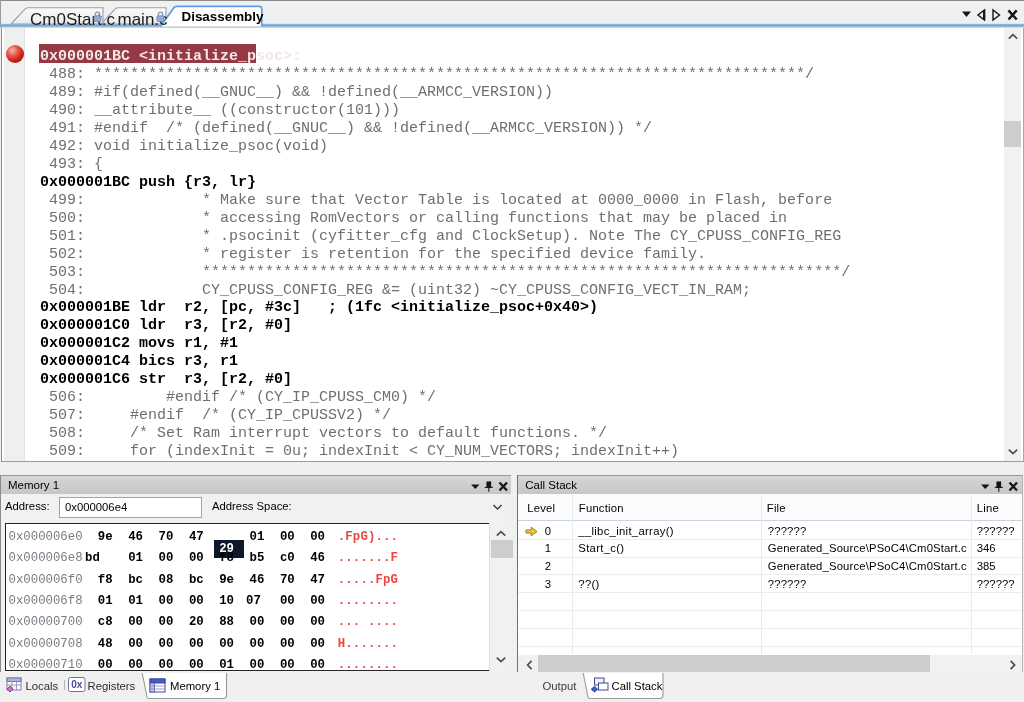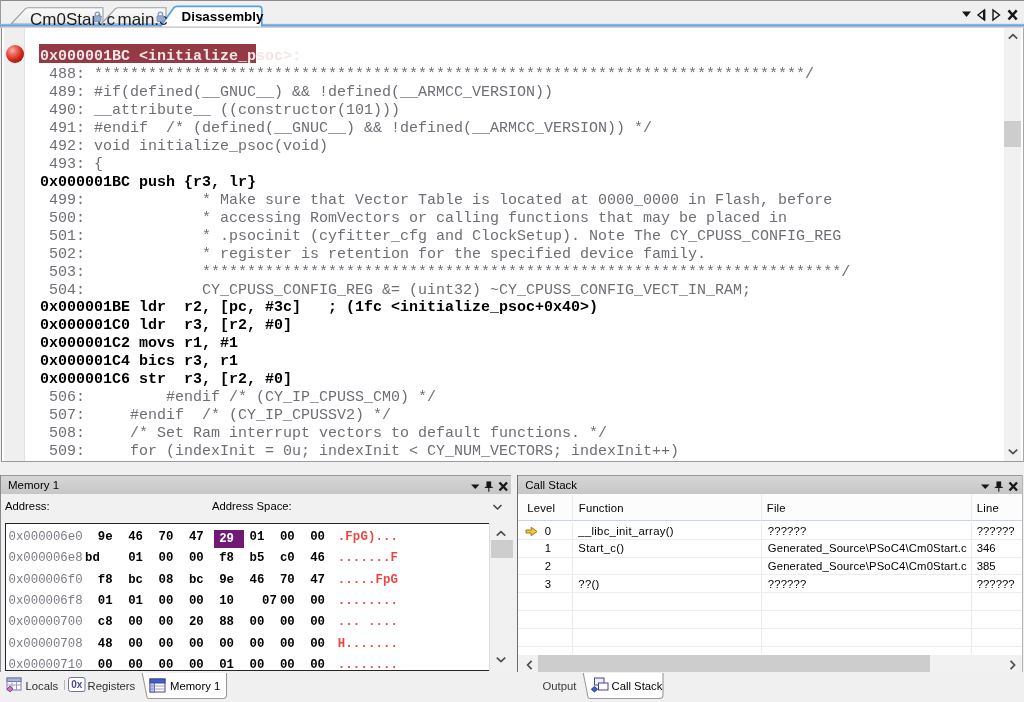--- a/index.html
+++ b/index.html
@@ -28,21 +28,21 @@
 .titlebar { position:absolute; left:0; top:0; width:100%; height:19.5px; background:linear-gradient(#d6d6d6,#c6c6c6); border-top:1.2px solid #989898; }
 .titletext { position:absolute; left:7px; top:4px; font-size:11.5px; color:#000; }
 
 
 #mem { left:0px; top:474.5px; width:511px; height:197px; background:#f1f1f1; border-left:1.2px solid #8a8a8a;}
 #memgrid { left:4px; top:48px; width:484px; height:148.7px; background:#fff; border:1.5px solid #252525; border-right:none; }
 #memsb { left:488px; top:48px; width:22.5px; height:148.7px; background:#f1f1f1; border-left:1px solid #dcdcdc;}
 .mrow { position:absolute; left:0; width:100%; height:21.33px; font-size:12.35px; line-height:21.33px; font-family:"Liberation Mono",monospace; }
 .maddr { position:absolute; left:2.5px; color:#7b7b85; }
 .mbyte { position:absolute; color:#000; font-weight:bold; }
-.msel  { position:absolute; color:#fff; font-weight:bold; background:#701a75; padding-left:4.9px; width:29.6px; margin-top:3px; height:18.6px; line-height:18.6px; }
+.msel  { position:absolute; color:#fff; font-weight:bold; background:#0f172a; padding-left:4.9px; width:29.6px; margin-top:13px; height:18.6px; line-height:18.6px; }
 .masc { position:absolute; left:331.8px; color:#ef4444; font-weight:bold; letter-spacing:0.12px;}
 .flabel { position:absolute; font-size:11.3px; color:#000; }
 .fbox { position:absolute; background:#fff; border:1px solid #9aa5b1; font-size:11.3px; color:#000; }
 
 
 #cs { left:517.3px; top:474.5px; width:505.5px; height:197px; background:#fff; border-left:1.3px solid #6f6f6f; border-right:1px solid #b5b5b5;}
 #cshead { position:absolute; left:0; top:19.5px; width:100%; height:27px; background:#fcfcfc; border-bottom:1px solid #c9d4e2; }
 .csheadlbl { position:absolute; font-size:11.3px; color:#000; top:27px; letter-spacing:0.2px;}
 .csvline { position:absolute; top:20.5px; width:1px; background:#e6ebf1; height:159px; }
 .cshline { position:absolute; left:0; width:100%; height:1px; background:#e9eef4; }
@@ -143,20 +143,21 @@
   <svg class="abs" style="left:467px;top:6px" width="44" height="12">
     <path d="M 3 3.5 l 8.5 0 l -4.25 4.5 z" fill="#161616"></path>
     <g stroke="#161616" fill="none" stroke-width="1.1">
         <rect x="19" y="1" width="3.6" height="5.2" fill="#161616"></rect>
         <path d="M20.8 6.2 L20.8 10.8"></path>
         <path d="M16.8 6.4 L24.8 6.4"></path>
       </g>
     <path d="M 31.5 1.5 L 39 9.5 M 39 1.5 L 31.5 9.5" stroke="#161616" stroke-width="2.3"></path>
   </svg>
   <div class="flabel" style="left:4px;top:25.5px">Address:</div>
+  <div class="fbox" style="left:58px;top:22px;width:143px;height:21.4px;line-height:19px;padding-left:5px">0x000006e4</div>
   <div class="flabel" style="left:211px;top:25.5px">Address Space:</div>
   <svg class="abs" style="left:491px;top:28.5px" width="11" height="9">
       <path d="M1.5 2 L5.5 6 L9.5 2" fill="none" stroke="#444" stroke-width="1.5"></path>
     </svg>
   <div class="abs" id="memgrid" style="overflow:hidden">
 <div class="mrow" style="top:3.3px">
         <span class="maddr">0x000006e0</span>
         <span class="mbyte" style="left:91.8px">9e</span>
         <span class="mbyte" style="left:122.2px">46</span>
         <span class="mbyte" style="left:152.5px">70</span>
@@ -191,21 +192,21 @@
         <span class="mbyte" style="left:304.2px">47</span>
         <span class="masc">.....FpG</span>
       </div>
 <div class="mrow" style="top:67.3px">
         <span class="maddr">0x000006f8</span>
         <span class="mbyte" style="left:91.8px">01</span>
         <span class="mbyte" style="left:122.2px">01</span>
         <span class="mbyte" style="left:152.5px">00</span>
         <span class="mbyte" style="left:182.9px">00</span>
         <span class="mbyte" style="left:213.2px">10</span>
-        <span class="mbyte" style="left:256px">07</span>
+        <span class="mbyte" style="left:240px">07</span>
         <span class="mbyte" style="left:273.9px">00</span>
         <span class="mbyte" style="left:304.2px">00</span>
         <span class="masc">........</span>
       </div>
 <div class="mrow" style="top:88.7px">
         <span class="maddr">0x00000700</span>
         <span class="mbyte" style="left:91.8px">c8</span>
         <span class="mbyte" style="left:122.2px">00</span>
         <span class="mbyte" style="left:152.5px">00</span>
         <span class="mbyte" style="left:182.9px">20</span>

